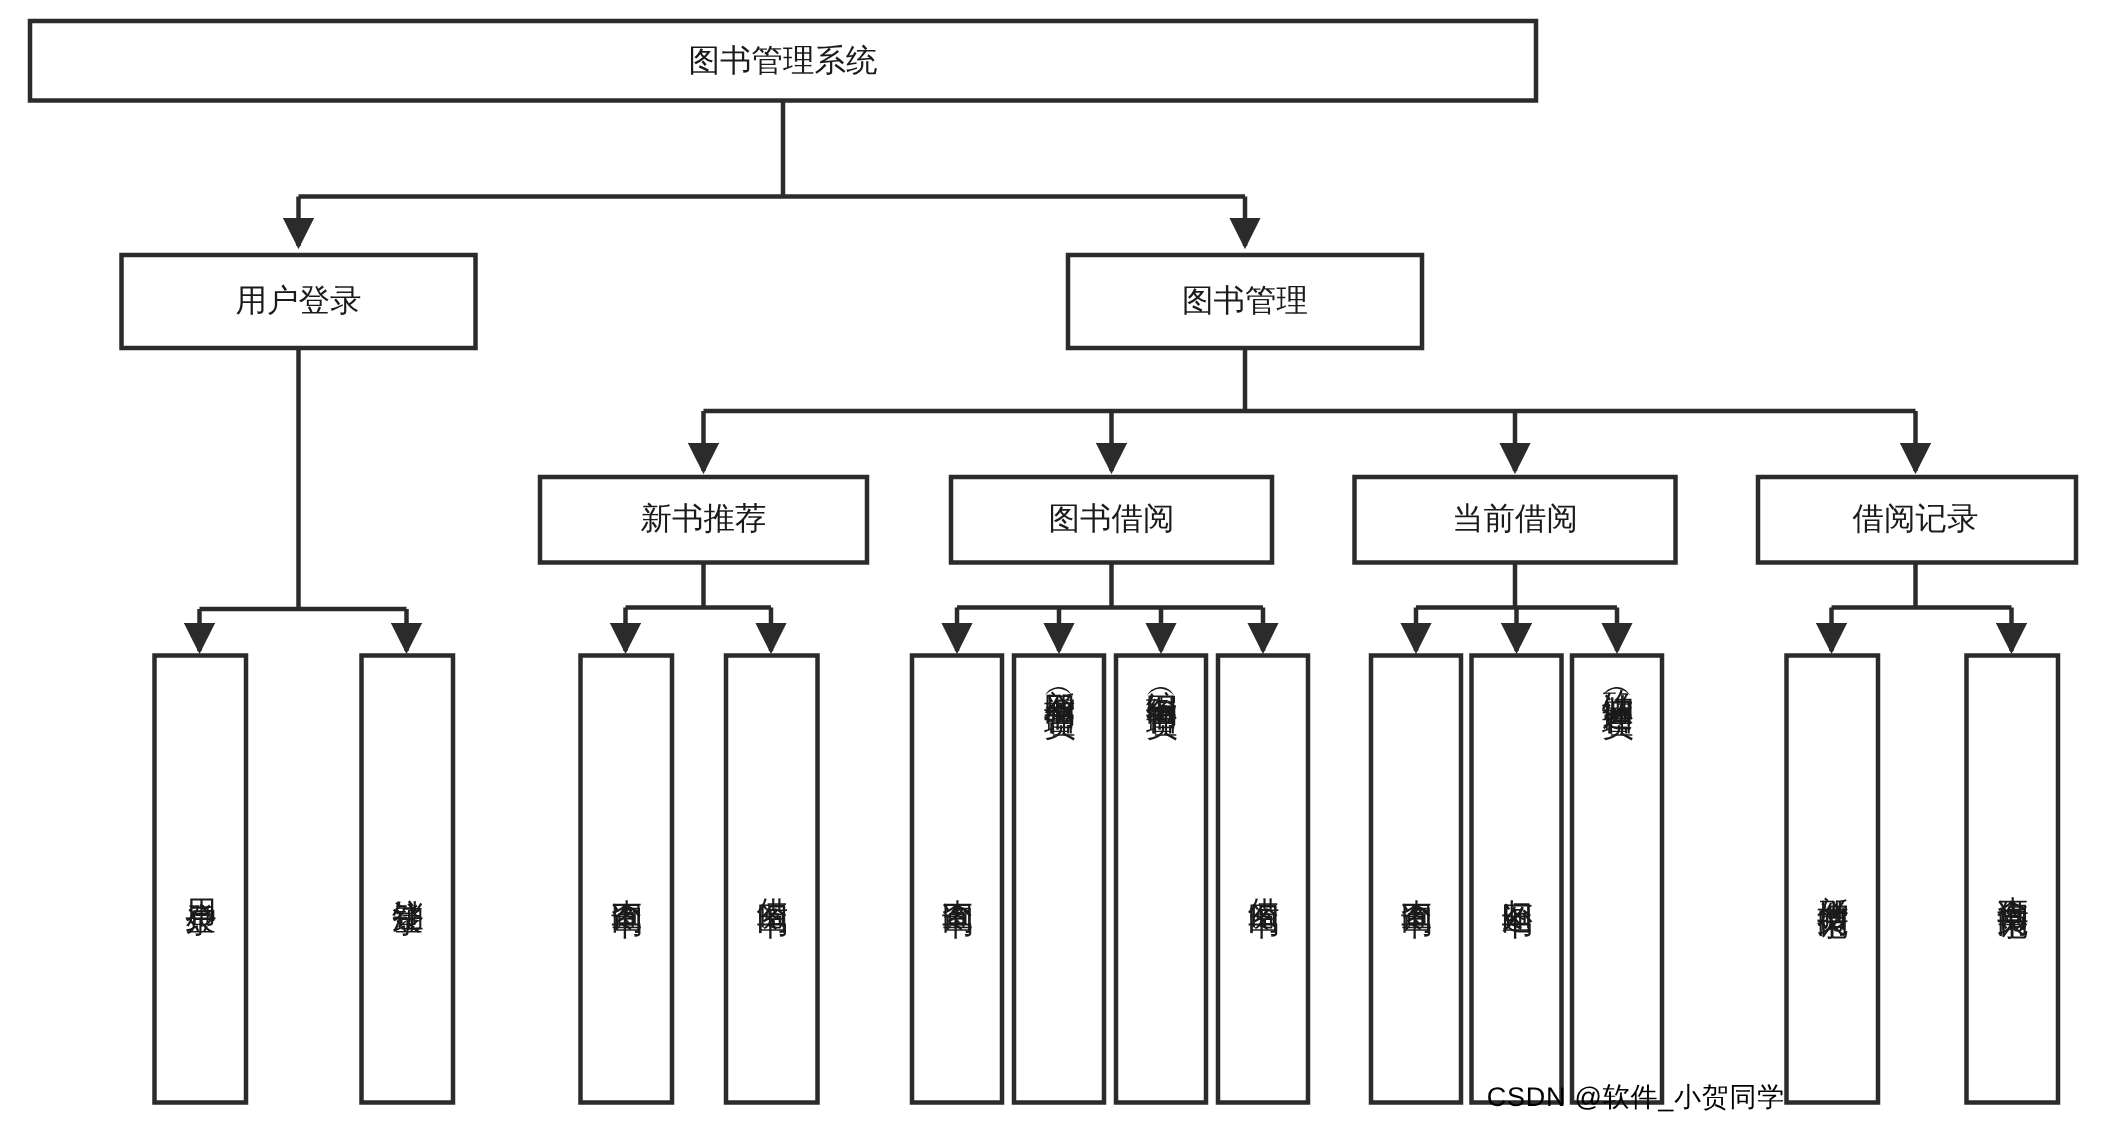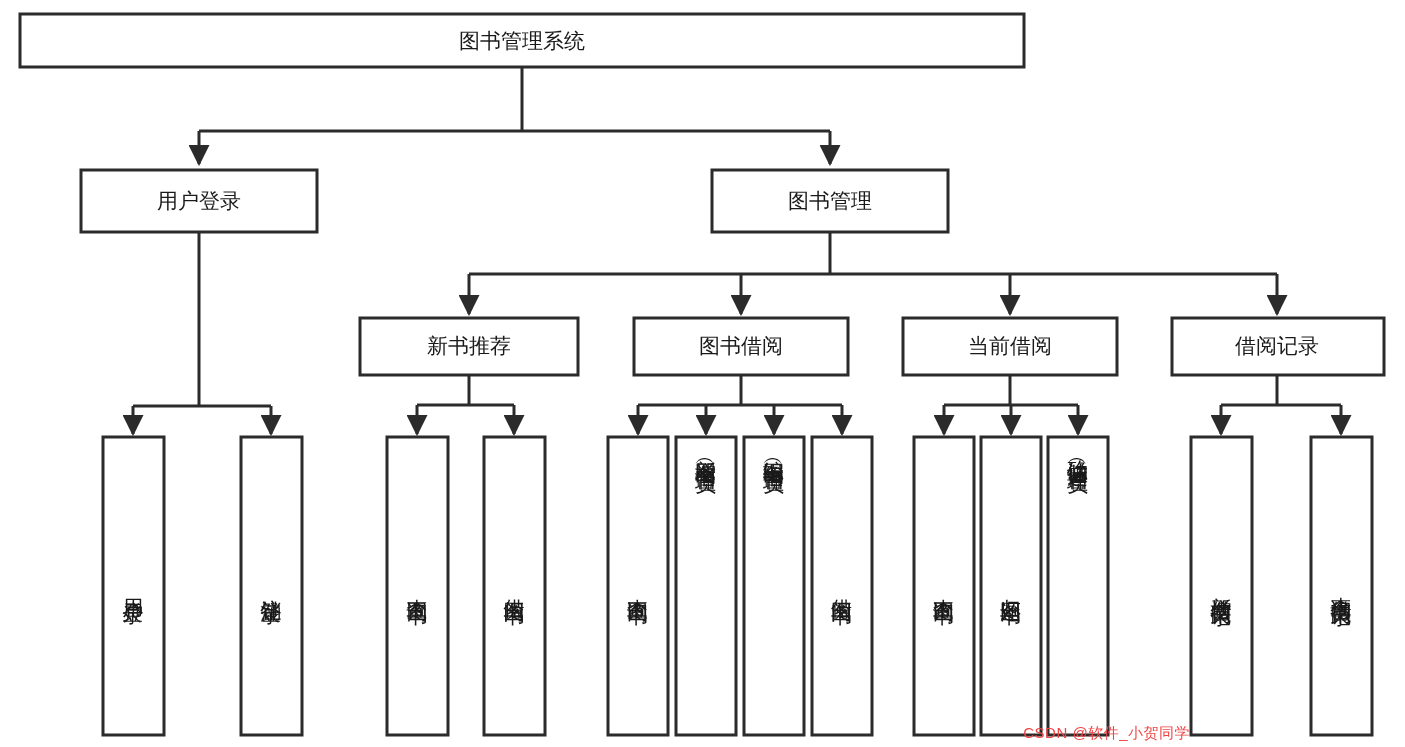--- a/index.html
+++ b/index.html
@@ -12,21 +12,21 @@
   .node-label{font-family:"Liberation Sans","DejaVu Sans",sans-serif;
               font-size:21px;fill:#1a1a1a;text-anchor:middle;dominant-baseline:middle;}
   .leaf-text-wrap{position:absolute;display:flex;justify-content:center;
                   align-items:flex-start;pointer-events:none;}
   .vert-text{writing-mode:vertical-rl;text-orientation:upright;
              font-family:"Liberation Sans","DejaVu Sans",sans-serif;
              font-size:21px;color:#1a1a1a;line-height:1;letter-spacing:2px;
              white-space:nowrap;}
   .watermark{position:absolute;right:8px;bottom:4px;
              font-family:"Liberation Sans","DejaVu Sans",sans-serif;
-             font-size:15px;color:#ef4444;letter-spacing:0.5px;}
+             font-size:18px;color:#000000;letter-spacing:0.5px;}
 </style>
 </head>
 <body>
 
 <div id="diagram-root">
 
   <svg id="flow" viewBox="0 0 1405 747">
     <defs>
       <marker id="arrow" viewBox="0 0 10 10" refX="9" refY="5" markerWidth="7" markerHeight="7" orient="auto-start-reverse" markerUnits="strokeWidth">
         <path d="M 0 0 L 10 5 L 0 10 z" fill="#2b2b2b"></path>

